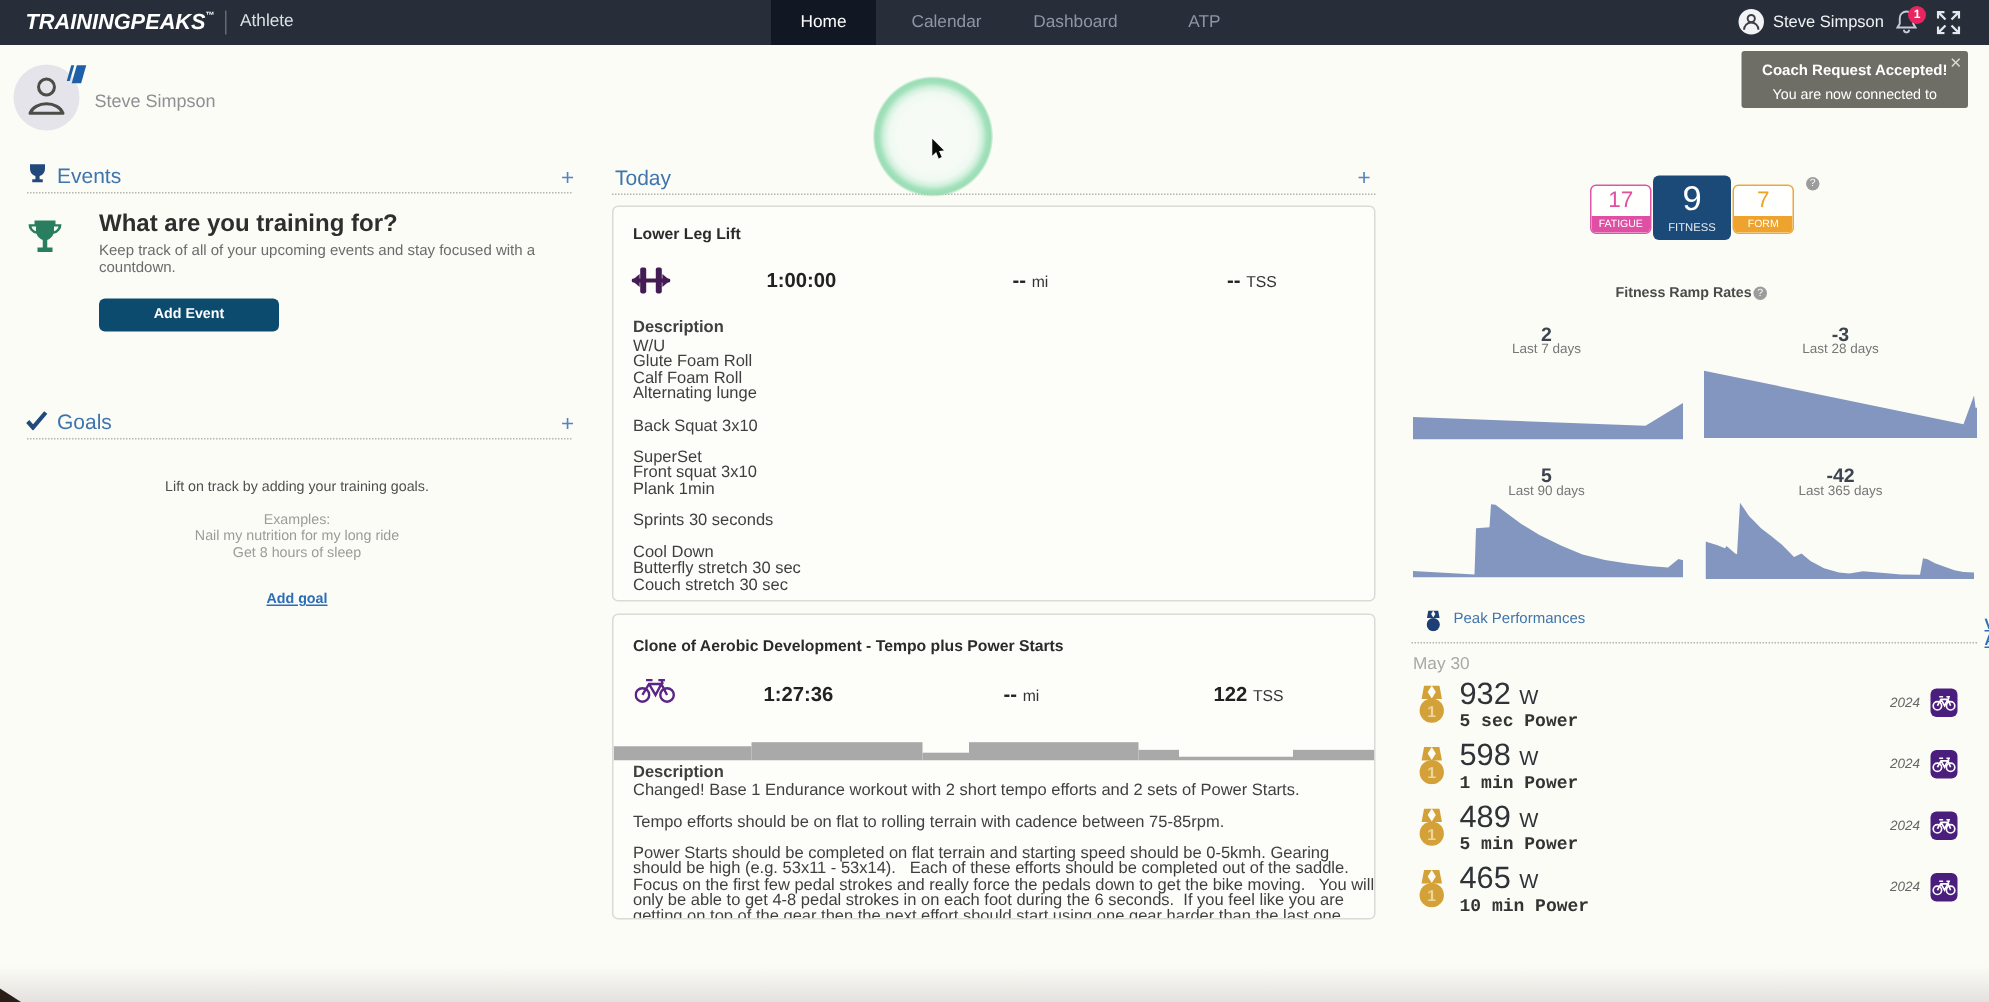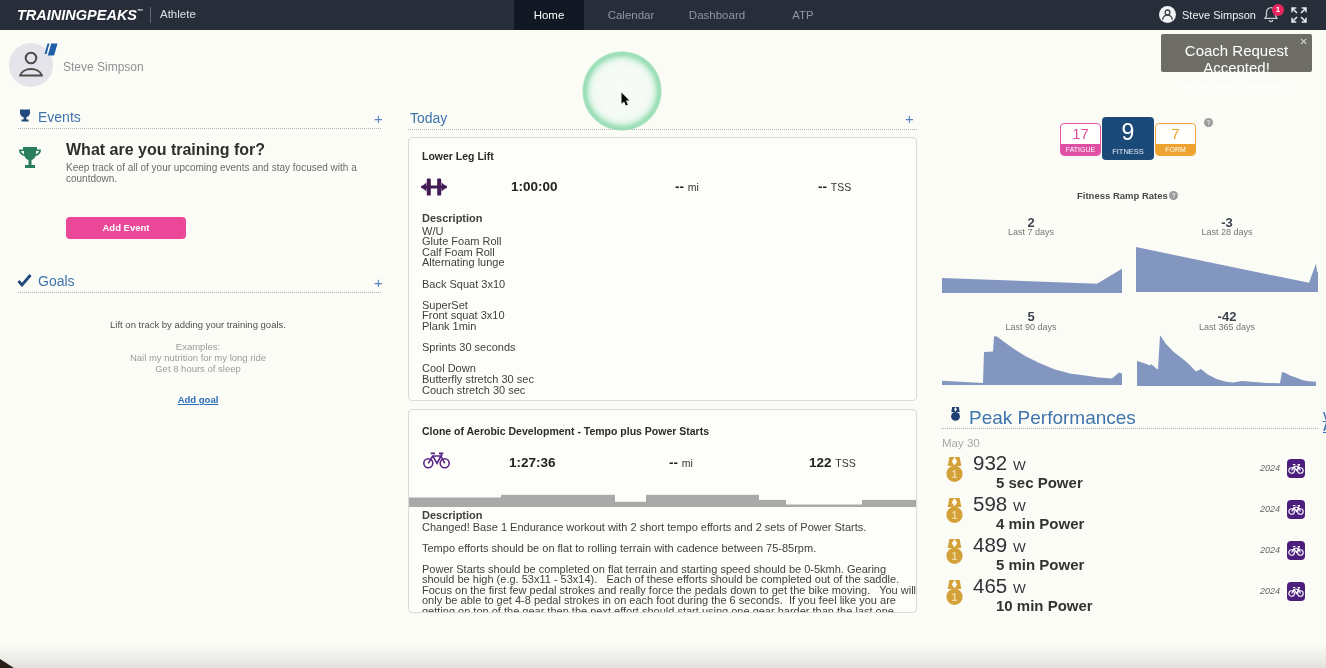--- a/index.html
+++ b/index.html
@@ -18,36 +18,36 @@
 #logodiv { position:absolute; left:150px; top:7px; width:1px; height:16px; background:#646b78; }
 #athlete { position:absolute; left:160px; top:8px; color:#dde1e6; font-size:11.5px; }
 .navtab { position:absolute; top:0; height:30px; line-height:30px; font-size:11.5px; color:#8e96a6; text-align:center; }
 #tab-home { left:514px; width:70px; background:#121823; color:#fefefe; }
 #nav-avatar { position:absolute; left:1159px; top:6px; width:17px; height:17px; border-radius:50%; background:#f2f3f5; }
 #nav-name { position:absolute; left:1182px; top:9px; color:#f0f2f5; font-size:11px; }
 #badge { position:absolute; left:1272px; top:4px; width:12px; height:12px; border-radius:7px; background:#e8255f; color:#fff; font-size:8px; font-weight:bold; line-height:12px; text-align:center; }
 
 
 #toast { position:absolute; left:1161px; top:34px; width:151px; height:38px; background:#6f6e66; border-radius:2px; color:#fff; text-align:center; }
-#toast .t1 { font-size:15px; font-weight:normal; margin-top:8px; }
+#toast .t1 { font-size:10px; font-weight:bold; margin-top:8px; }
 #toast .t2 { font-size:9.5px; margin-top:5px; }
 #toast .x { position:absolute; right:4px; top:2px; font-size:10px; color:#d8d8d2; }
 
 
 .sechead { position:absolute; font-size:14px; color:#3f74ad; }
 .plus { position:absolute; font-size:15px; color:#5585c0; }
 .dotline { position:absolute; height:0; border-bottom:1px dotted #b4b4b4; }
 
 
 #pageavatar { position:absolute; left:9px; top:43px; width:44px; height:44px; border-radius:50%; background:#e4e4ea; }
 #stevename { position:absolute; left:63px; top:60px; font-size:12px; color:#8e9094; }
 
 #wtf-title { position:absolute; left:66px; top:141px; font-size:16px; font-weight:bold; color:#2e2e2e; }
 #wtf-body { position:absolute; left:66px; top:162px; width:316px; font-size:10px; line-height:11.2px; color:#6b6b6b; }
-#addevent { position:absolute; left:66px; top:217px; width:120px; height:22px; background:#ec4899; border-radius:4px; color:#fff; font-size:9.5px; font-weight:bold; text-align:center; line-height:22px; }
+#addevent { position:absolute; left:66px; top:199px; width:120px; height:22px; background:#0c4a6e; border-radius:4px; color:#fff; font-size:9.5px; font-weight:bold; text-align:center; line-height:22px; }
 
 #goals-text1 { position:absolute; left:18px; top:319px; width:360px; text-align:center; font-size:9.5px; color:#4f4f4f; }
 #goals-ex { position:absolute; left:18px; top:341px; width:360px; text-align:center; font-size:9.5px; line-height:11.2px; color:#9b9b9b; }
 #addgoal { position:absolute; left:18px; top:394px; width:360px; text-align:center; font-size:9.5px; font-weight:bold; color:#2a6db8; }
 #addgoal span { text-decoration:underline; }
 
 
 .card { position:absolute; background:#fdfdf9; border:1px solid #dadad6; border-radius:4px; overflow:hidden; }
 #card1 { left:408px; top:137px; width:509px; height:264px; }
 #card2 { left:408px; top:409px; width:509px; height:204px; }
@@ -67,26 +67,26 @@
 #fitness .lab { color:#e8edf3; font-size:7.5px; line-height:10px; }
 #form { left:1155px; top:123px; width:41px; height:33px; border:1px solid #eda73c; background:#fffffd; }
 #form .num { font-size:15px; color:#eda326; line-height:20px; }
 #form .lab { background:#eda32e; color:#fff; font-size:7px; line-height:11px; }
 .qmark { position:absolute; width:9px; height:9px; border-radius:50%; background:#9c9c9c; color:#fff; font-size:7px; line-height:9px; text-align:center; }
 
 #frr-title { position:absolute; left:1077px; top:190px; font-size:9.5px; font-weight:bold; color:#4a4a4a; }
 .chartnum { position:absolute; width:100px; text-align:center; font-size:13px; font-weight:bold; color:#3d4450; }
 .chartlab { position:absolute; width:120px; text-align:center; font-size:9px; color:#767676; }
 
-#pp-title { position:absolute; left:969px; top:407px; font-size:19px; color:#3f74ad; }
+#pp-title { position:absolute; left:969px; top:407px; font-size:10px; color:#3f74ad; }
 #viewall { position:absolute; left:1323px; top:411px; font-size:10px; font-weight:bold; color:#2a6db8; text-decoration:underline; }
 #may30 { position:absolute; left:942px; top:437px; font-size:11.5px; color:#a8a8a8; }
 .ppnum { position:absolute; left:973px; font-size:20.5px; line-height:20px; color:#2f3338; }
 .ppnum span { font-size:13.5px; }
-.pplab { position:absolute; left:996px; font-size:15px; font-weight:bold; color:#333; }
+.pplab { position:absolute; left:973px; font-size:12px; font-weight:bold; color:#333;font-family:Liberation Mono, monospace; }
 .ppyear { position:absolute; left:1260px; font-size:9px; font-style:italic; color:#666; }
 .ppbike { position:absolute; left:1286.5px; width:18.5px; height:19px; background:#4b1e7d; border-radius:4px; }
 
 
 #clickring { position:absolute; left:582px; top:51px; width:80px; height:80px; border-radius:50%;
   background:radial-gradient(circle closest-side, rgba(243,250,246,0.45) 0%, rgba(238,249,242,0.5) 60%, rgba(228,246,236,0.55) 73%, rgba(196,237,212,0.75) 82%, rgba(155,223,183,0.92) 90%, rgba(146,219,175,0.92) 96%, rgba(146,219,175,0.25) 100%);
 }
 
 
 #bottomfade { position:absolute; left:0; bottom:0; width:1326px; height:24px;
@@ -299,21 +299,21 @@
       </g>
     </svg>
   </div>
   <svg class="abs" style="left:946px; top:498.3px;" width="17" height="25" viewBox="0 0 17 25">
     <path d="M3.4 0 h10.2 l1.7 9 h-13.6 Z" fill="#d4a139"></path>
     <path d="M8.5 0 L5.8 4.4 L8.5 8.6 L11.2 4.4 Z" fill="#fcfcf7"></path>
     <circle cx="8.5" cy="16.8" r="8.1" fill="#d4a139"></circle>
     <text x="8.5" y="20.8" text-anchor="middle" font-size="10.5" font-weight="bold" fill="#edd79e" font-family="Liberation Sans">1</text>
   </svg>
   <div class="ppnum" style="top:494.3px;">598 <span>W</span></div>
-  <div class="pplab" style="top:515.3px;">4 min Power</div>
+  <div class="pplab" style="top:515.3px;">1 min Power</div>
   <div class="ppyear" style="top:504.3px;">2024</div>
   <div class="ppbike" style="top:499.8px;">
     <svg width="18" height="18" viewBox="0 0 18 18">
       <g fill="none" stroke="#fff" stroke-width="1.1">
         <circle cx="4.6" cy="11.5" r="2.8"></circle>
         <circle cx="13.4" cy="11.5" r="2.8"></circle>
         <path d="M4.6 11.5 L7 7.2 L11.6 7.2 L13.4 11.5 M7 7.2 L9.4 11.5 L11.6 7.2"></path>
         <path d="M5.8 5.5 L8.4 5.5 M10.6 5.5 L13 5.5 M11.7 5.5 L12.2 7.2"></path>
       </g>
     </svg>

